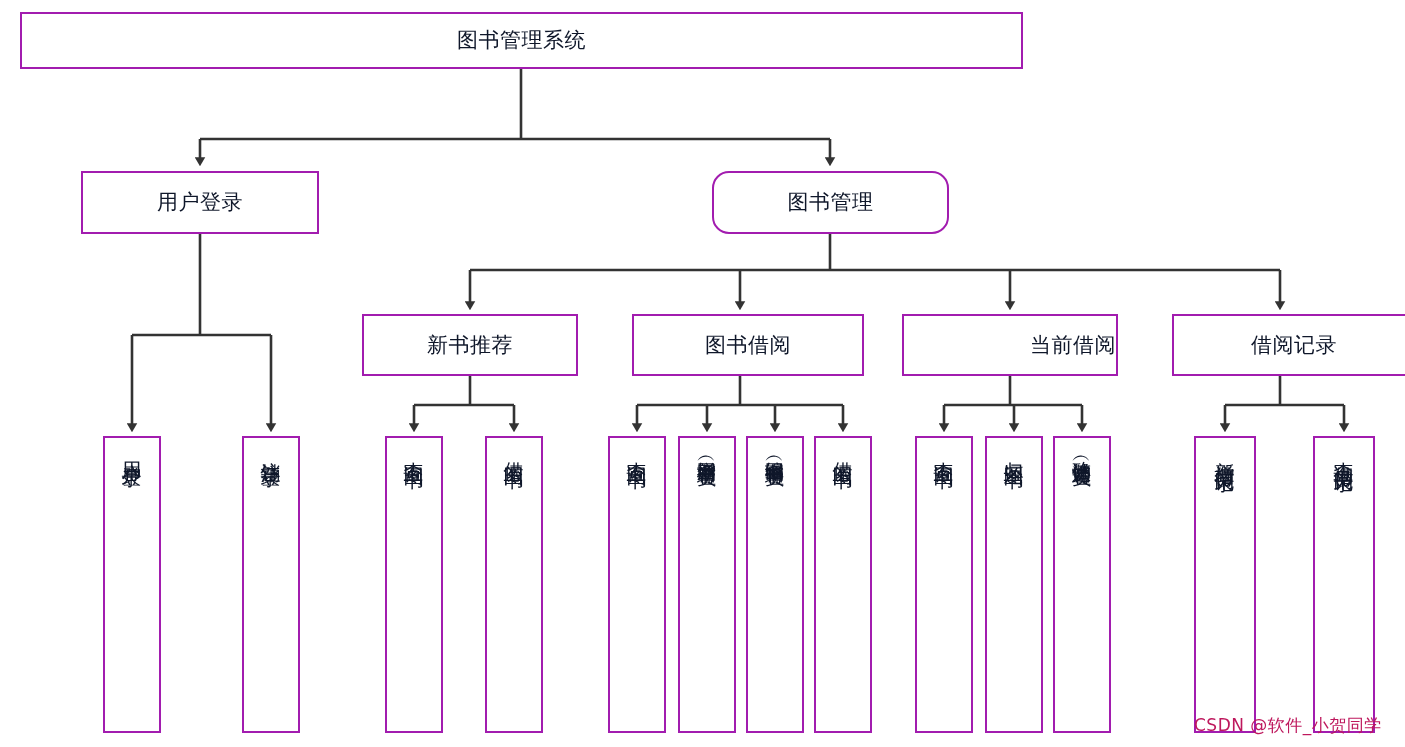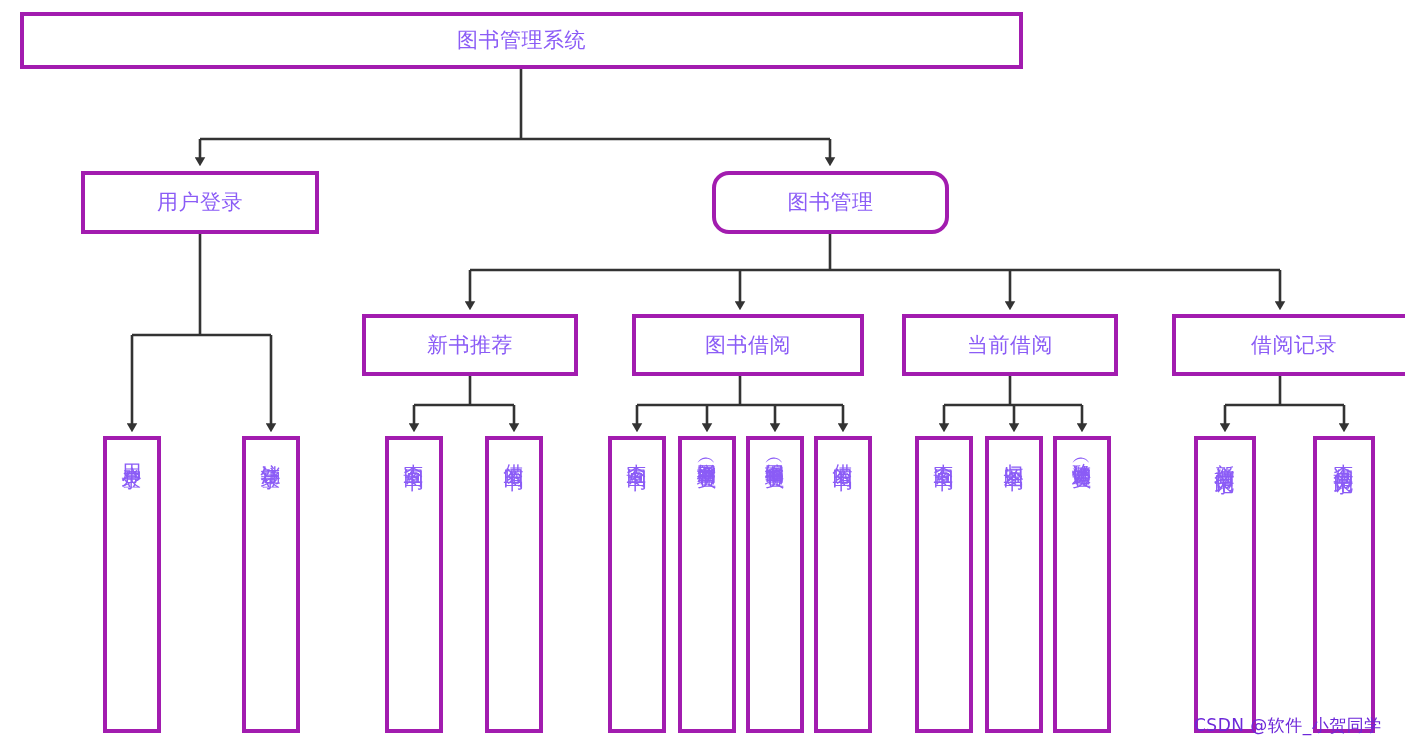--- a/index.html
+++ b/index.html
@@ -20,26 +20,26 @@
   #wires {
     position: absolute;
     left: 0;
     top: 0;
     width: 1405px;
     height: 747px;
   }
   .node {
     position: absolute;
     box-sizing: border-box;
-    border: 4px solid #a21caf;
+    border: 2px solid #a21caf;
     background: #ffffff;
     display: flex;
     align-items: center;
     justify-content: center;
-    color: #8b5cf6;
+    color: #0f172a;
   }
   .node-label {
     font-size: 21px;
     line-height: 1.15;
     letter-spacing: 0.5px;
     white-space: nowrap;
   }
   .node.leaf {
     align-items: flex-start;
     justify-content: center;
@@ -54,21 +54,21 @@
     white-space: nowrap;
     max-height: 100%;
   }
   .node.leaf.tall-text .node-label {
     font-size: 19px;
     letter-spacing: 1px;
   }
   .watermark {
     position: absolute;
     font-size: 17px;
-    color: #6d28d9;
+    color: #be185d;
     white-space: nowrap;
     letter-spacing: 0.5px;
   }
 </style>
 </head>
 <body>
 
 <div id="canvas">
 
   <svg id="wires" viewBox="0 0 1405 747" xmlns="http://www.w3.org/2000/svg">
@@ -131,21 +131,21 @@
   <div class="node" style="left:712px; top:171px; width:237px; height:63px;border-radius:17px;">
     <span class="node-label">图书管理</span>
   </div>
 
   <div class="node" style="left:362px; top:314px; width:216px; height:62px;">
     <span class="node-label">新书推荐</span>
   </div>
   <div class="node" style="left:632px; top:314px; width:232px; height:62px;">
     <span class="node-label">图书借阅</span>
   </div>
-  <div class="node" style="left:902px; top:314px; width:216px; height:62px;">
+  <div class="node" style="left:902px; top:314px; width:216px; height:62px;justify-content:flex-end;">
     <span class="node-label">当前借阅</span>
   </div>
   <div class="node" style="left:1172px; top:314px; width:244px; height:62px;">
     <span class="node-label">借阅记录</span>
   </div>
 
   <div class="node leaf" style="left:103px; top:436px; width:58px; height:297px;">
     <span class="node-label">用户登录</span>
   </div>
   <div class="node leaf" style="left:242px; top:436px; width:58px; height:297px;">

